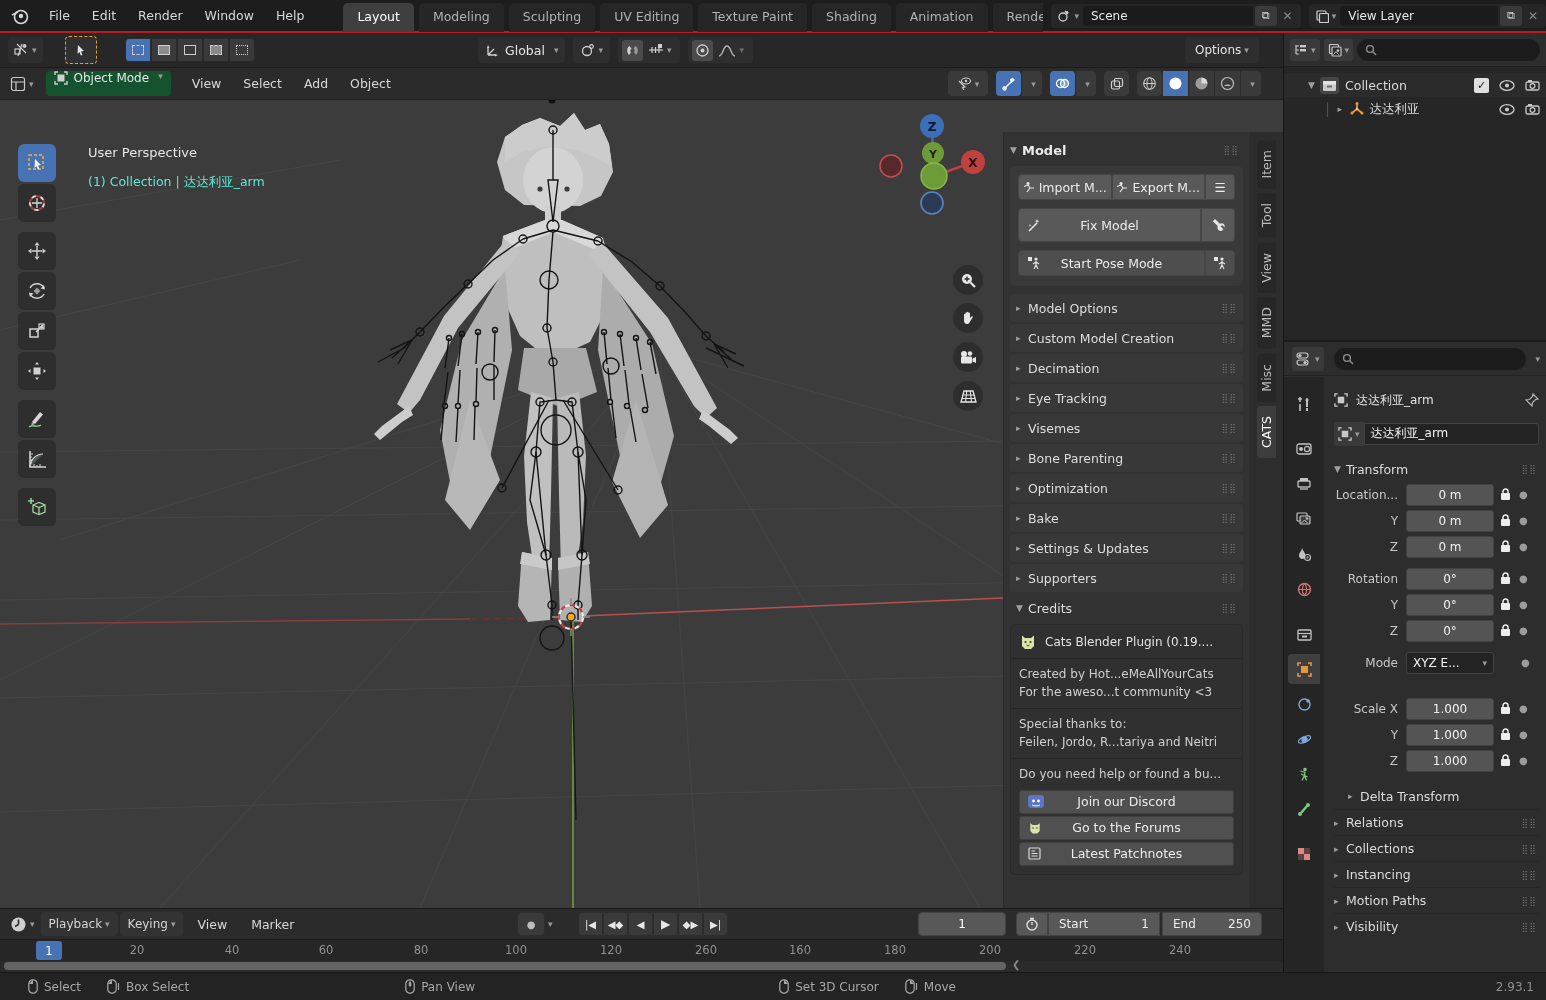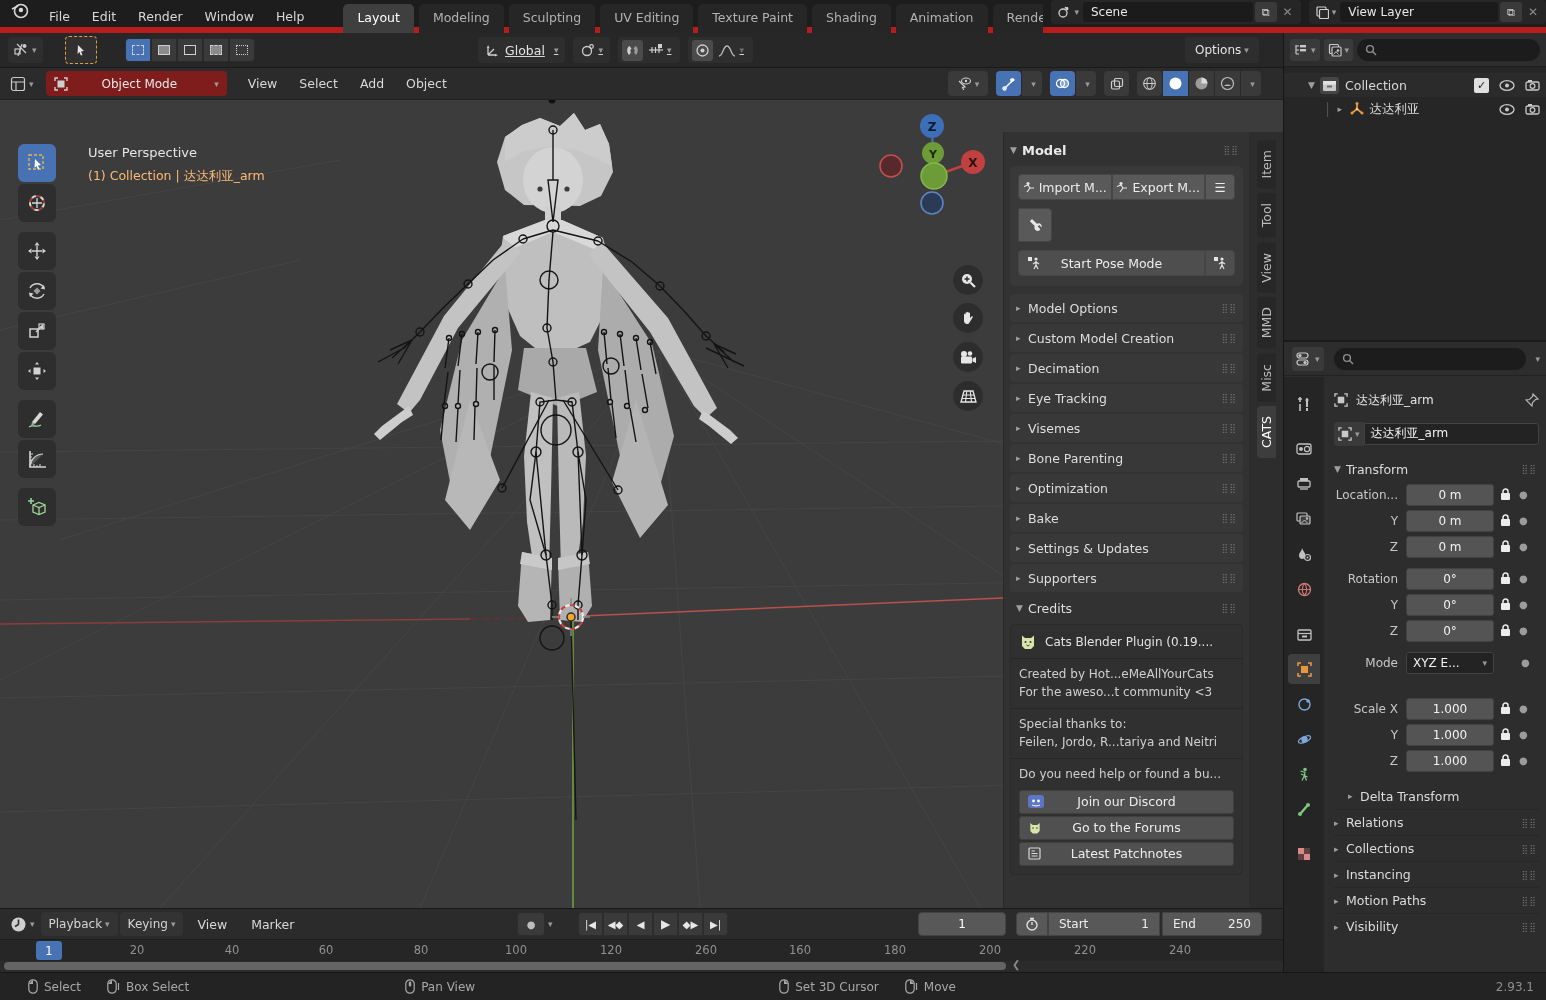--- a/index.html
+++ b/index.html
@@ -7,21 +7,21 @@
     font-family:"DejaVu Sans","Liberation Sans",sans-serif; font-size:12px; color:#d4d4d4; }
   #app { position:relative; width:1546px; height:1000px; background:#1d1d1d; }
 
   
   .chev { font-size:9px; color:#9a9a9a; margin-left:3px; }
   .tri { color:#9f9f9f; font-size:9px; width:12px; display:inline-block; }
   .dragdots { color:#6e6e6e; font-size:9px; letter-spacing:1px; }
 
   
   #topbar { position:absolute; left:0; top:0; width:1546px; height:33px; background:#1d1d1d;
-            display:flex; align-items:flex-start; border-bottom:6px solid #b91c1c; }
+            display:flex; align-items:center; border-bottom:2px solid #b91c1c; }
   .menu-item { padding:0 11px; color:#d8d8d8; font-size:12.5px; line-height:33px; }
   #logo { width:20px; height:20px; margin:0 8px 0 10px; }
   #ws-tabs { display:flex; margin-left:28px; height:33px; align-items:flex-end; overflow:hidden; max-width:700px; }
   .ws-tab { padding:6px 14px; background:#262626; color:#b2b2b2; font-size:12.5px; margin-right:5px;
             border-radius:5px 5px 0 0; height:29px; white-space:nowrap; }
   .ws-tab.active { background:#3f3f3f; color:#fff; }
   .id-widget { display:flex; align-items:center; background:#262626; border-radius:4px; height:24px; margin-left:8px; padding:0 2px; }
   .id-widget .icon-dd { display:flex; align-items:center; padding:0 4px; height:24px; }
   .id-field { background:#1b1b1b; border-radius:3px; height:20px; display:flex; align-items:center; padding:0 8px; color:#e8e8e8; }
   .mini-btn { width:22px; height:20px; background:#3a3a3a; border-radius:3px; display:flex; align-items:center; justify-content:center; color:#cfcfcf; margin-left:2px; font-size:11px; }
@@ -32,43 +32,43 @@
              display:flex; align-items:center; border-bottom:1px solid #1a1a1a; }
   .tool-dd { display:flex; align-items:center; background:#2e2e2e; border-radius:4px; height:26px; padding:0 6px; margin-left:8px; }
   #active-tool { width:32px; height:28px; margin-left:22px; border:1px dashed #e0a13c; border-radius:4px;
                  background:#303030; display:flex; align-items:center; justify-content:center; }
   .selmode-group { display:flex; margin-left:28px; }
   .selmode { width:26px; height:24px; background:#3a3a3a; border:1px solid #2a2a2a; display:flex; align-items:center; justify-content:center; }
   .selmode:first-child { border-radius:4px 0 0 4px; }
   .selmode:last-child { border-radius:0 4px 4px 0; }
   .selmode.active { background:#4772b3; }
   .sm-sq { width:12px; height:10px; border:1px dashed #cfcfcf; }
-  .center-tools { display:flex; align-items:center; position:absolute; left:478px;text-decoration:underline; }
+  .center-tools { display:flex; align-items:center; position:absolute; left:478px; }
   .seg { display:flex; align-items:center; background:#2e2e2e; border-radius:4px; height:26px; padding:0 7px; margin-right:8px; }
   .seg .lbl { color:#e3e3e3; margin:0 6px 0 5px; font-size:12.5px; }
   .toggle-on { background:#4b4b4b; border-radius:3px; }
   #options-btn { position:absolute; left:1185px; display:flex; align-items:center; background:#2e2e2e;
                  border-radius:4px; height:26px; padding:0 10px; color:#e3e3e3; }
 
   
   #viewport { position:absolute; left:0; top:68px; width:1283px; height:840px; background:#3c3c3c; overflow:hidden; }
   #vp-header { position:absolute; left:0; top:0; width:1283px; height:32px; background:#2b2b2b;
                display:flex; align-items:center; border-bottom:1px solid #202020; z-index:30; }
   .vp-menu { color:#d8d8d8; padding:0 11px; font-size:12.5px; }
-  #mode-dd { display:flex; align-items:center; background:#7f1d1d; border-radius:4px; height:25px; padding:0 8px; margin-left:6px;gap:28px; }
+  #mode-dd { display:flex; align-items:flex-start; background:#14532d; border-radius:4px; height:25px; padding:0 8px; margin-left:6px; }
   #vp-right-icons { position:absolute; right:22px; top:3px; display:flex; align-items:center; z-index:31; }
   .vpi { width:25px; height:25px; display:flex; align-items:center; justify-content:center; background:#3a3a3a; margin-left:1px; }
   .vpi.blue { background:#4772b3; }
   .vpi.first { border-radius:4px 0 0 4px; }
   .vpi.last { border-radius:0 4px 4px 0; }
   .vpi.solo { border-radius:4px; margin-left:8px; }
   #vp-canvas { position:absolute; left:0; top:32px; width:1283px; height:808px; }
   #vp-overlay-text { position:absolute; left:88px; top:45px; z-index:20; }
   #vp-overlay-text .l1 { color:#e6e6e6; font-size:13px; }
-  #vp-overlay-text .l2 { color:#fdba74; font-size:12.5px; margin-top:8px; }
+  #vp-overlay-text .l2 { color:#5eead4; font-size:12.5px; margin-top:14px; }
 
   
   #vp-tools { position:absolute; left:18px; top:44px; width:38px; z-index:25; }
   .vtool { width:38px; height:38px; background:#2c2c2ce0; border-radius:6px; margin-bottom:2px;
            display:flex; align-items:center; justify-content:center; }
   .vtool.active { background:#4772b3; }
   .vtool.gap { margin-top:10px; }
   .viewbtn { position:absolute; width:30px; height:30px; border-radius:15px; background:#2a2a2ac9;
              display:flex; align-items:center; justify-content:center; z-index:25; }
 
@@ -644,20 +644,28 @@
             <div class="cats-btn" style="flex:1;border-radius:0">
               <svg width="13" height="13" viewBox="0 0 13 13" style="margin-right:3px">
                   <circle cx="5" cy="2.5" r="1.6" fill="#e6e6e6"></circle>
                   <path d="M5 4 L7 7 L11 7 M7 7 L4 11 M5 4 L1 5.5" stroke="#e6e6e6" stroke-width="1.2" fill="none"></path>
                 </svg>
               <span>Export M...</span>
             </div>
             <div class="cats-btn" style="width:30px;border-radius:0 4px 4px 0">☰</div>
           </div>
           <div class="btnrow">
+            <div class="cats-btn" style="flex:1;height:34px;border-radius:4px 0 0 4px;position:relative">
+              <svg width="15" height="15" viewBox="0 0 15 15" style="position:absolute;left:8px">
+                  <path d="M2 13 L10 5" stroke="#e6e6e6" stroke-width="1.6"></path>
+                  <path d="M10 1 L10.6 2.6 L12.2 3.2 L10.6 3.8 L10 5.4 L9.4 3.8 L7.8 3.2 L9.4 2.6 Z" fill="#e6e6e6"></path>
+                  <path d="M3 6 L3.4 7 L4.4 7.4 L3.4 7.8 L3 8.8 L2.6 7.8 L1.6 7.4 L2.6 7 Z" fill="#e6e6e6"></path>
+                </svg>
+              <span>Fix Model</span>
+            </div>
             <div class="cats-btn" style="width:34px;height:34px;border-radius:0 4px 4px 0">
               <svg width="15" height="15" viewBox="0 0 15 15">
                   <path d="M13 4.5 C13 3 12 2 11 1.8 L8.5 4.3 L7 2.8 L9.5 0.4 C7.6 -0.2 5.5 1 5.3 3 C5.2 3.8 5.4 4.5 5.8 5.1 L1 10 L3.2 12.2 L8 7.3 C9.8 8.2 12 7.2 12.8 5.5 Z" fill="#e6e6e6" transform="rotate(90 7 7)"></path>
                 </svg>
             </div>
           </div>
           <div class="btnrow" style="margin-bottom:0">
             <div class="cats-btn" style="flex:1;background:#4e4e4e;border-radius:4px 0 0 4px;position:relative">
               <svg width="14" height="14" viewBox="0 0 14 14" style="position:absolute;left:8px">
                   <rect x="1" y="1" width="4" height="4" fill="#e6e6e6"></rect>

